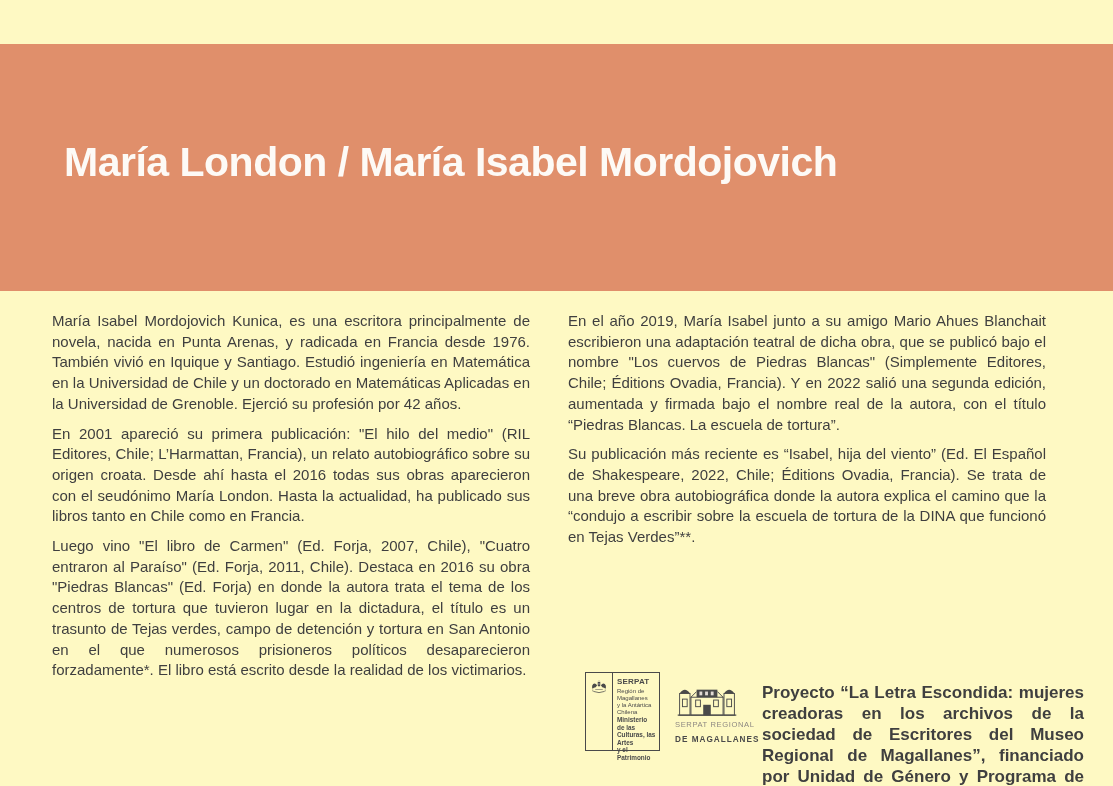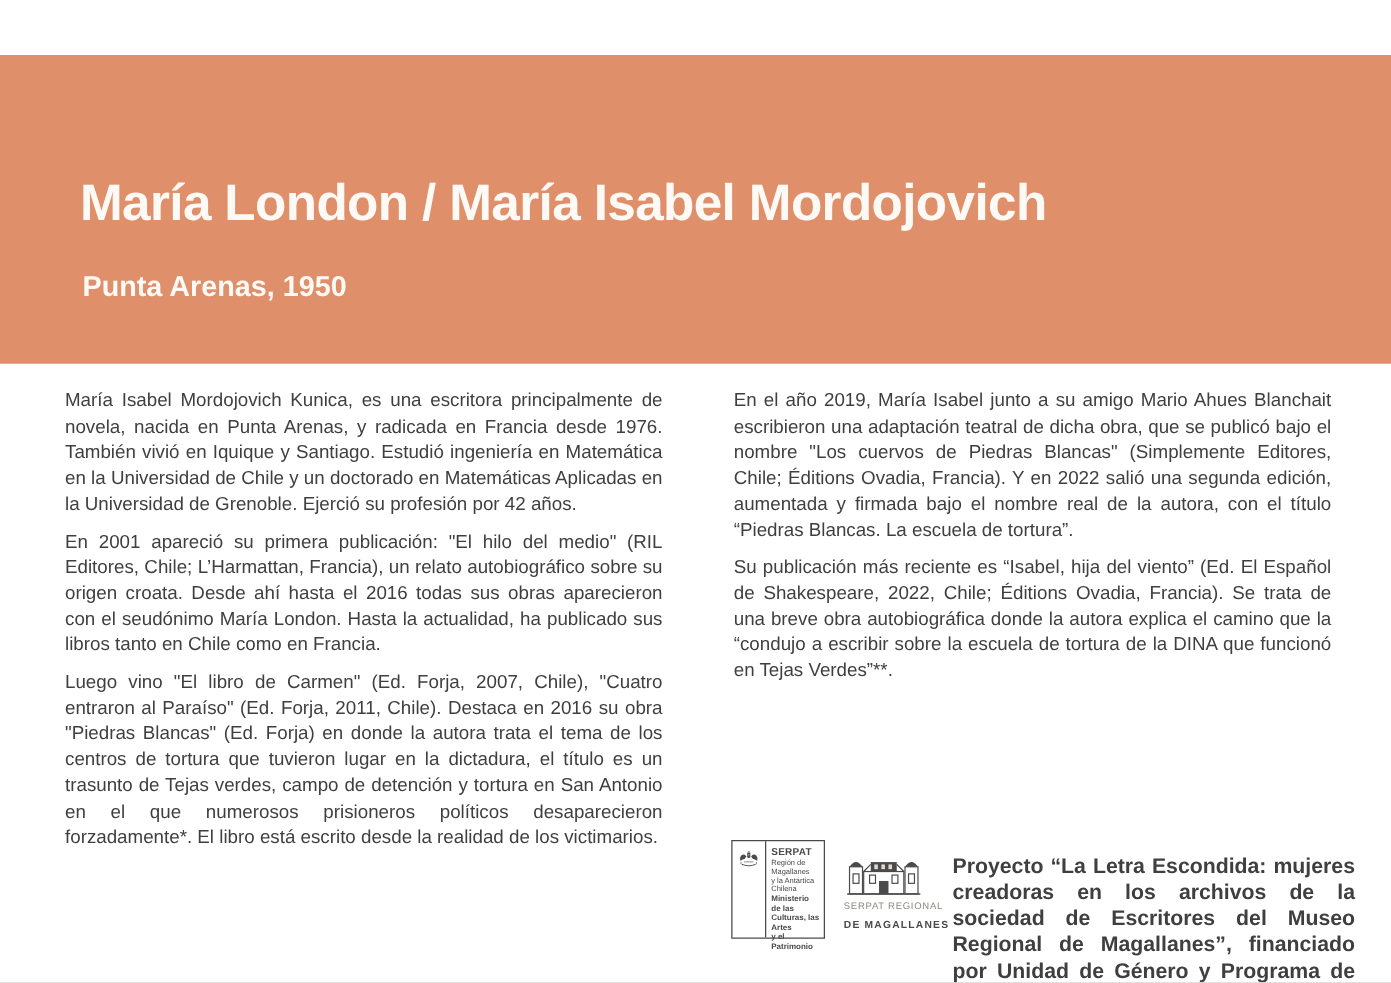--- a/index.html
+++ b/index.html
@@ -1,20 +1,20 @@
 <!DOCTYPE html>
 <html><head>
 <meta charset="utf-8">
 <style>
   * { margin:0; padding:0; box-sizing:border-box; }
   html,body { background:#cfcac4; }
   .page {
     position:relative;
     width:1113px; height:786px;
-    background:#ffffff;
+    background:#fef9c3;
     overflow:hidden;
     font-family:"Liberation Sans", sans-serif;
     color:#3F3F3F;
     margin:0 auto;
   }
   .hero {
     position:absolute; top:44px; left:0; width:1113px; height:247px;
     background:#E08F6B;
   }
   .hero-title {
@@ -22,21 +22,21 @@
     font-size:41px; font-weight:bold; letter-spacing:-0.5px;
     color:#FDFAF6; white-space:nowrap;
   }
   .hero-subtitle {
     position:absolute; left:66px; top:172px;
     font-size:23px; font-weight:bold;
     color:#FDFAF6; white-space:nowrap;
   }
   .columns {
     position:absolute; top:311px; left:52px; width:1014px;
-    display:flex; gap:57px;
+    display:flex; gap:38px;
   }
   .col { width:478px; }
   .col p {
     font-size:15px; line-height:20.7px;
     text-align:justify;
     color:#3F3F3F;
     margin:0 0 9px 0;
   }
   .footer-row {
     position:absolute; left:585px; top:672px; width:500px;
@@ -74,21 +74,20 @@
   }
   svg { display:block; }
 </style>
 </head>
 <body>
 
 <div class="page">
 
   <div class="hero">
     <div class="hero-title">María London / María Isabel Mordojovich</div>
-    <div class="hero-subtitle">Punta Arenas, 1950</div>
   </div>
 
   <div class="columns">
     <div class="col">
       <p>María Isabel Mordojovich Kunica, es una escritora principalmente de novela, nacida en Punta Arenas, y radicada en Francia desde 1976. También vivió en Iquique y Santiago. Estudió ingeniería en Matemática en la Universidad de Chile y un doctorado en Matemáticas Aplicadas en la Universidad de Grenoble. Ejerció su profesión por 42 años.</p>
       <p>En 2001 apareció su primera publicación: "El hilo del medio" (RIL Editores, Chile; L’Harmattan, Francia), un relato autobiográfico sobre su origen croata. Desde ahí hasta el 2016 todas sus obras aparecieron con el seudónimo María London. Hasta la actualidad, ha publicado sus libros tanto en Chile como en Francia.</p>
       <p>Luego vino "El libro de Carmen" (Ed. Forja, 2007, Chile), "Cuatro entraron al Paraíso" (Ed. Forja, 2011, Chile). Destaca en 2016 su obra "Piedras Blancas" (Ed. Forja) en donde la autora trata el tema de los centros de tortura que tuvieron lugar en la dictadura, el título es un trasunto de Tejas verdes, campo de detención y tortura en San Antonio en el que numerosos prisioneros políticos desaparecieron forzadamente*. El libro está escrito desde la realidad de los victimarios.</p>
     </div>
     <div class="col">
       <p>En el año 2019, María Isabel junto a su amigo Mario Ahues Blanchait escribieron una adaptación teatral de dicha obra, que se publicó bajo el nombre "Los cuervos de Piedras Blancas" (Simplemente Editores, Chile; Éditions Ovadia, Francia). Y en 2022 salió una segunda edición, aumentada y firmada bajo el nombre real de la autora, con el título “Piedras Blancas. La escuela de tortura”.</p>

